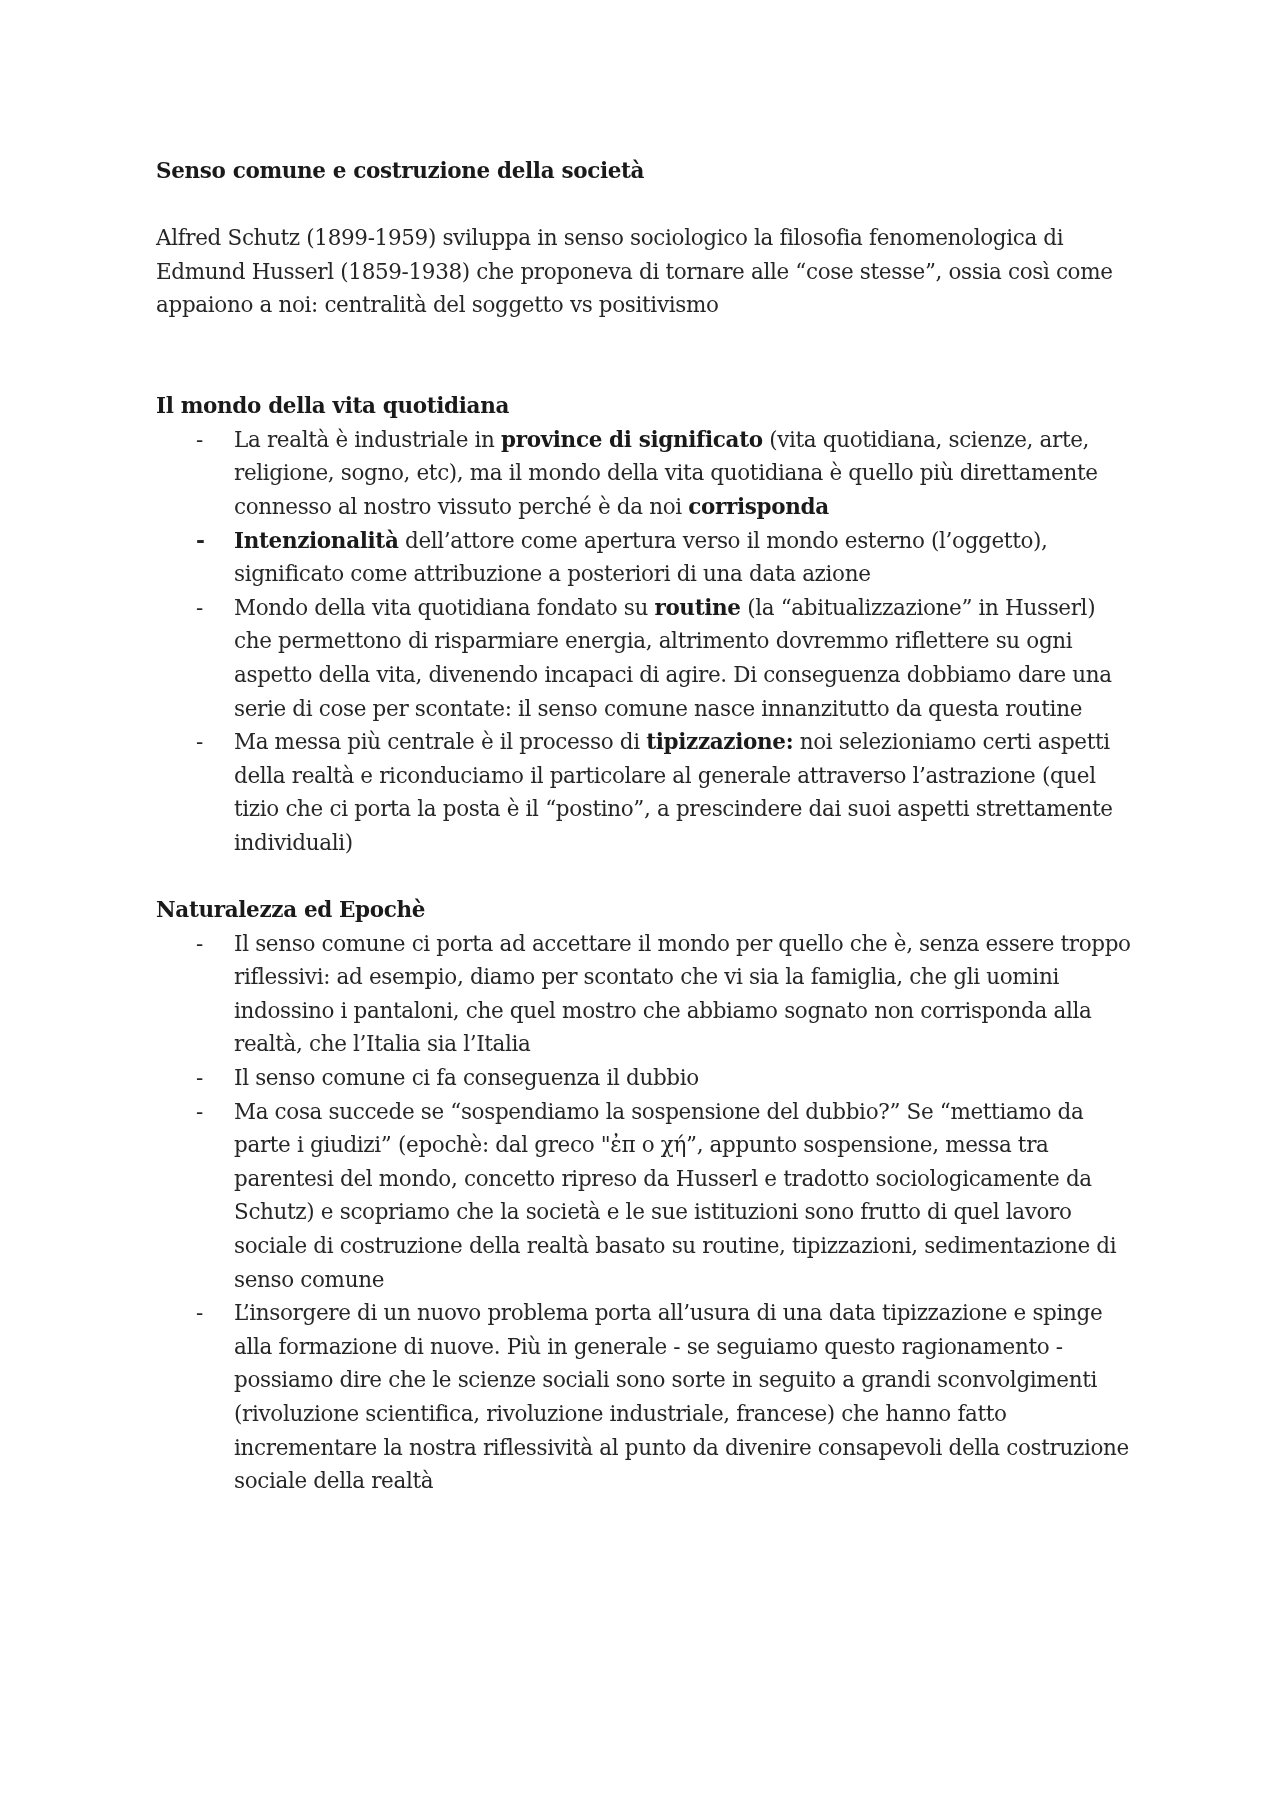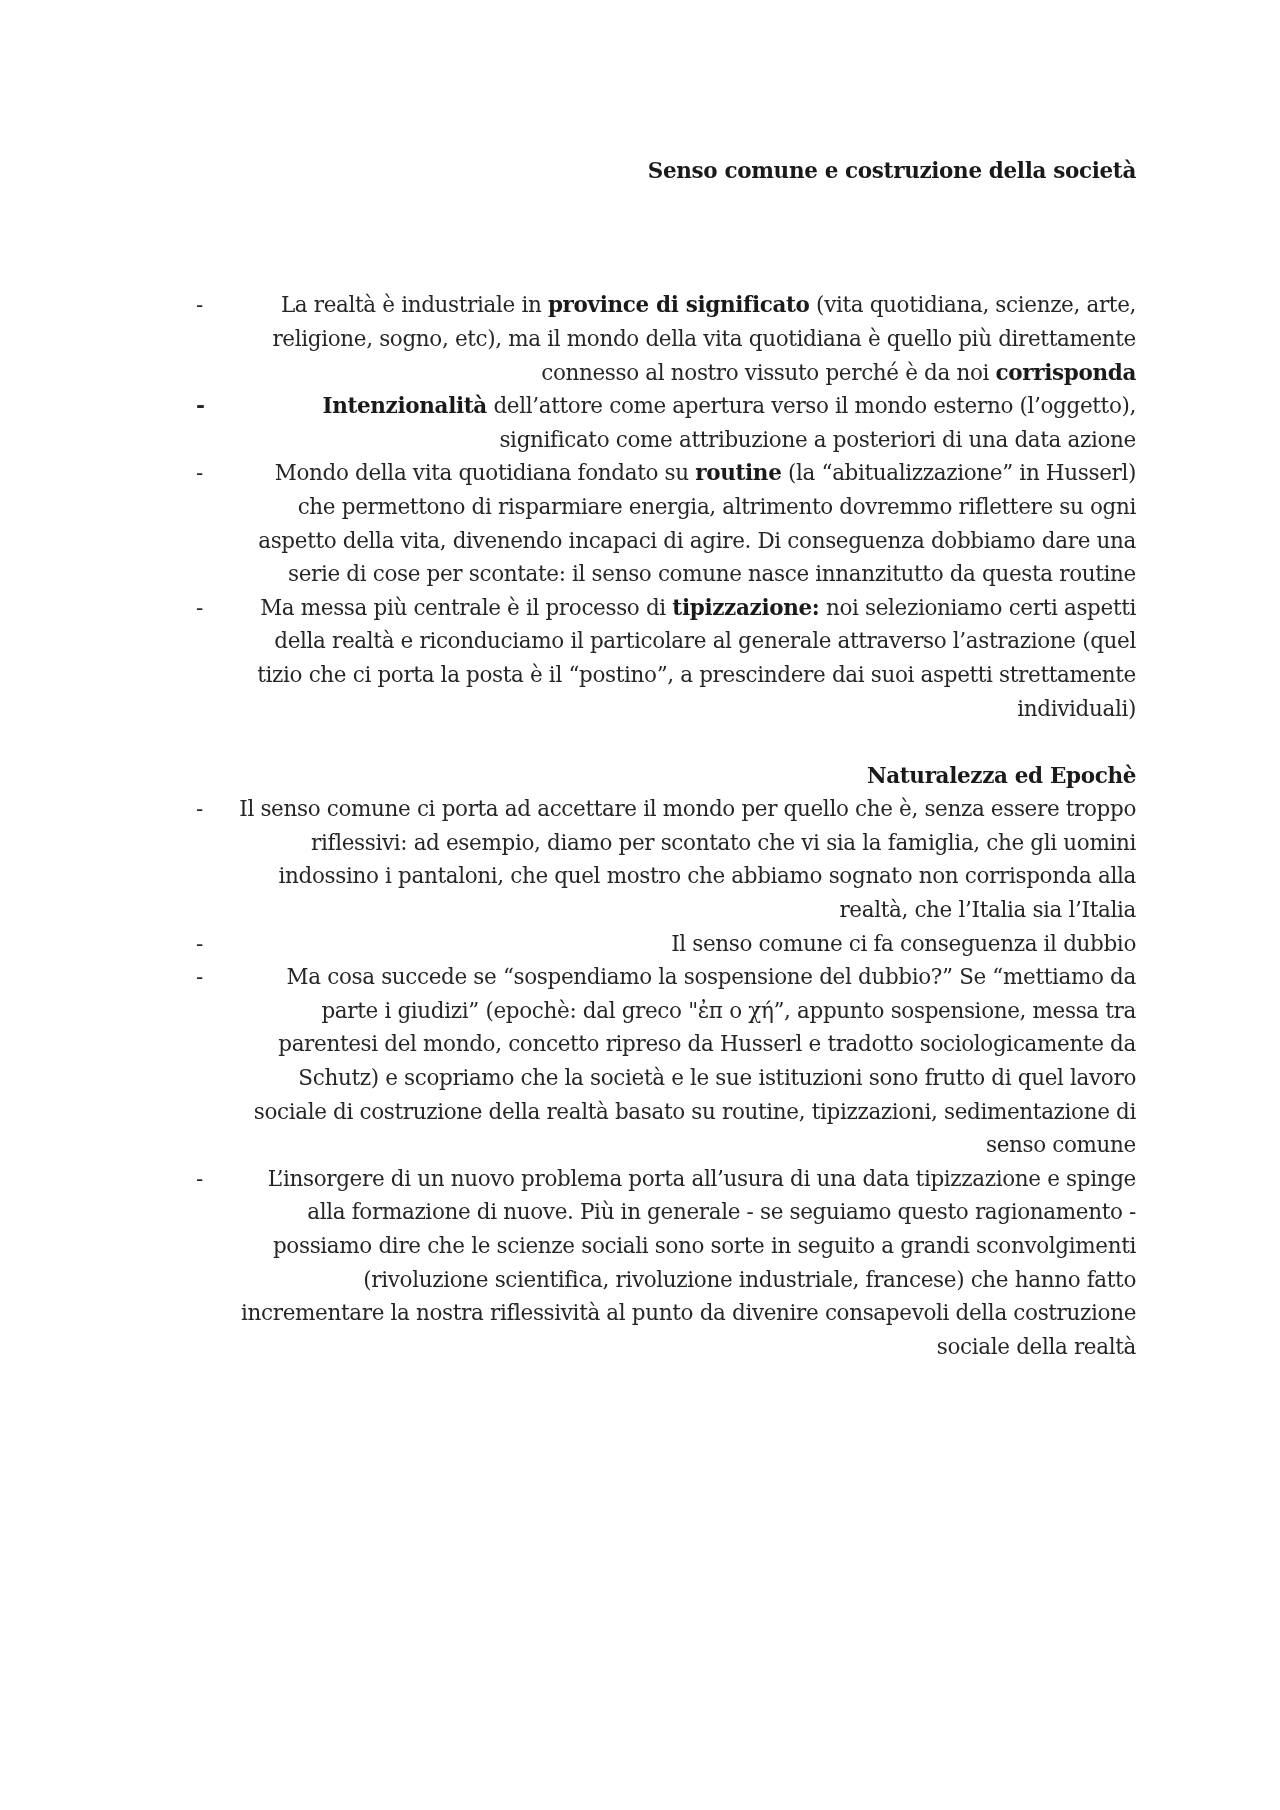--- a/index.html
+++ b/index.html
@@ -4,42 +4,44 @@
 <style>
   html, body { margin: 0; padding: 0; background: #ffffff; }
   body {
     width: 1280px; height: 1810px; overflow: hidden;
     font-family: "DejaVu Serif", "Liberation Serif", serif;
     color: #262626;
   }
   .page { position: relative; width: 1280px; height: 1810px; }
   .content {
     position: absolute; left: 156px; top: 154px; width: 980px;
-    font-size: 21.5px; line-height: 33.6px; letter-spacing: -0.35px; text-align: right;
+    font-size: 21.5px; line-height: 33.6px; letter-spacing: -0.35px;
   }
   .h { font-weight: bold; color: #1a1a1a; margin: 0; }
   .p { margin: 0; }
   .gap { height: 33.6px; }
   ul.dash { list-style: none; margin: 0; padding: 0; }
   ul.dash li { position: relative; padding-left: 78px; }
   ul.dash li .bullet { position: absolute; left: 40px; top: 0; }
   b { font-weight: bold; color: #1a1a1a; }
 </style>
 </head>
 <body>
 
 <div class="page">
   <div class="content">
 
     <p class="h">Senso comune e costruzione della società</p>
     <div class="gap"></div>
 
+    <p class="p">Alfred Schutz (1899-1959) sviluppa in senso sociologico la filosofia fenomenologica di Edmund Husserl (1859-1938) che proponeva di tornare alle “cose stesse”, ossia così come appaiono a noi: centralità del soggetto vs positivismo</p>
     <div class="gap"></div>
     <div class="gap"></div>
 
+    <p class="h">Il mondo della vita quotidiana</p>
     <ul class="dash">
       <li><span class="bullet">-</span><span>La realtà è industriale in </span><b>province di significato</b><span> (vita quotidiana, scienze, arte, religione, sogno, etc), ma il mondo della vita quotidiana è quello più direttamente connesso al nostro vissuto perché è da noi </span><b>corrisponda</b></li>
       <li><span class="bullet" style="font-weight:bold">-</span><b>Intenzionalità</b><span> dell’attore come apertura verso il mondo esterno (l’oggetto), significato come attribuzione a posteriori di una data azione</span></li>
       <li><span class="bullet">-</span><span>Mondo della vita quotidiana fondato su </span><b>routine</b><span> (la “abitualizzazione” in Husserl) che permettono di risparmiare energia, altrimento dovremmo riflettere su ogni aspetto della vita, divenendo incapaci di agire. Di conseguenza dobbiamo dare una serie di cose per scontate: il senso comune nasce innanzitutto da questa routine</span></li>
       <li><span class="bullet">-</span><span>Ma messa più centrale è il processo di </span><b>tipizzazione:</b><span> noi selezioniamo certi aspetti della realtà e riconduciamo il particolare al generale attraverso l’astrazione (quel tizio che ci porta la posta è il “postino”, a prescindere dai suoi aspetti strettamente individuali)</span></li>
     </ul>
     <div class="gap"></div>
 
     <p class="h">Naturalezza ed Epochè</p>
     <ul class="dash">

